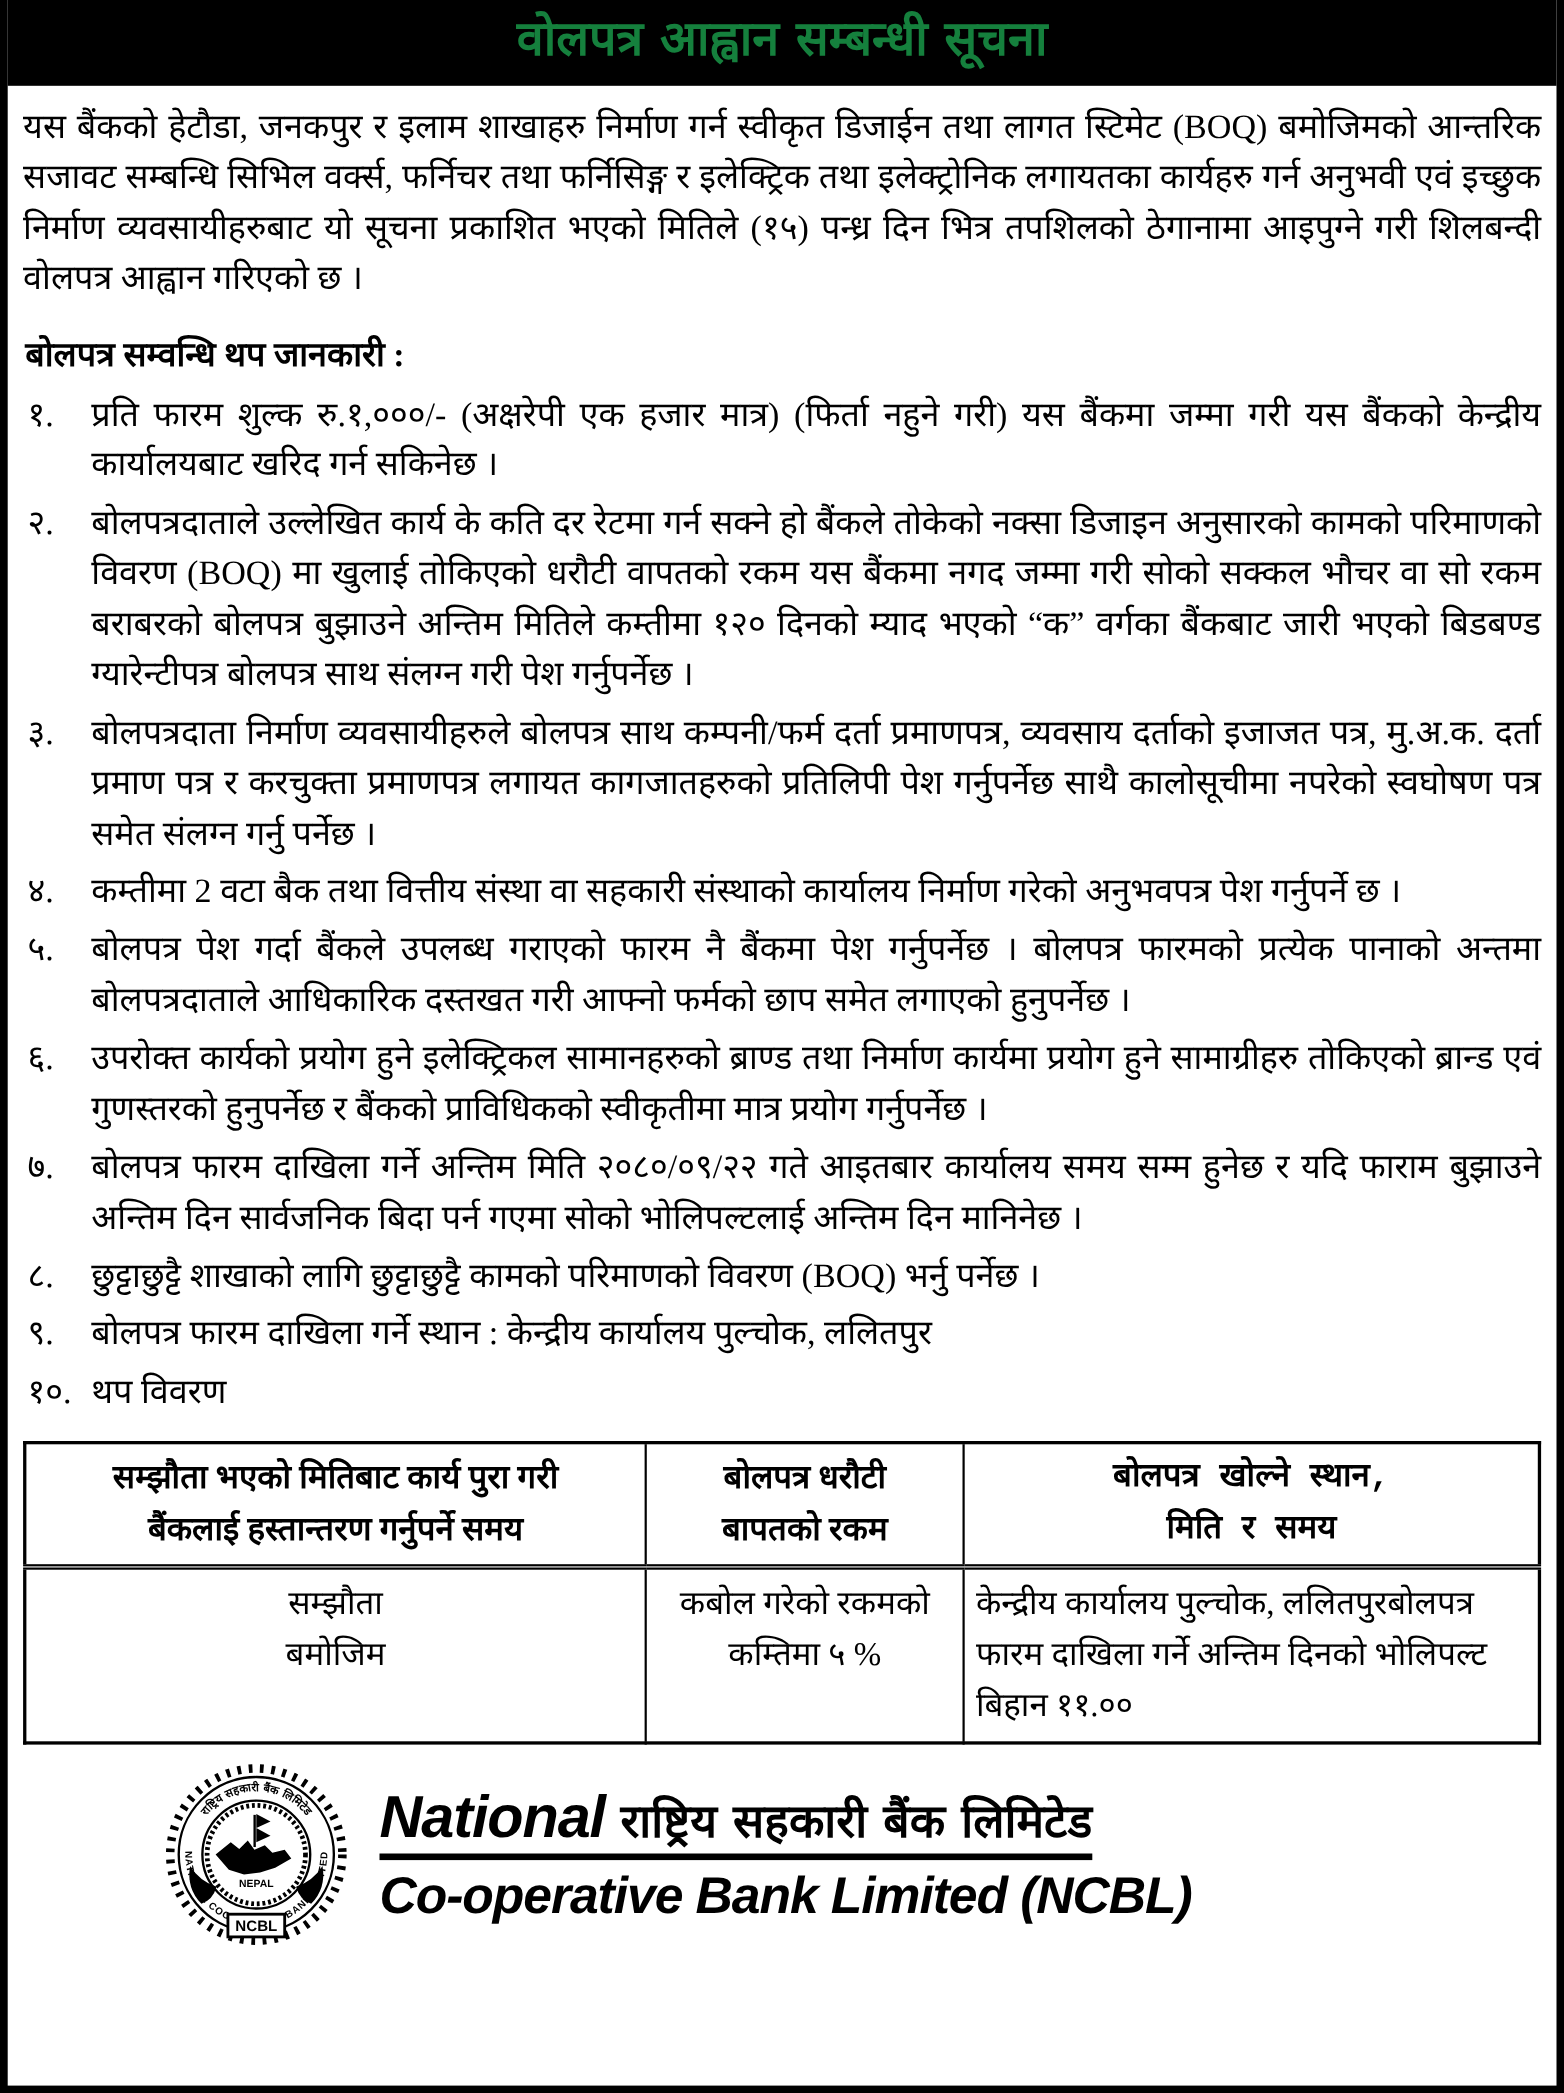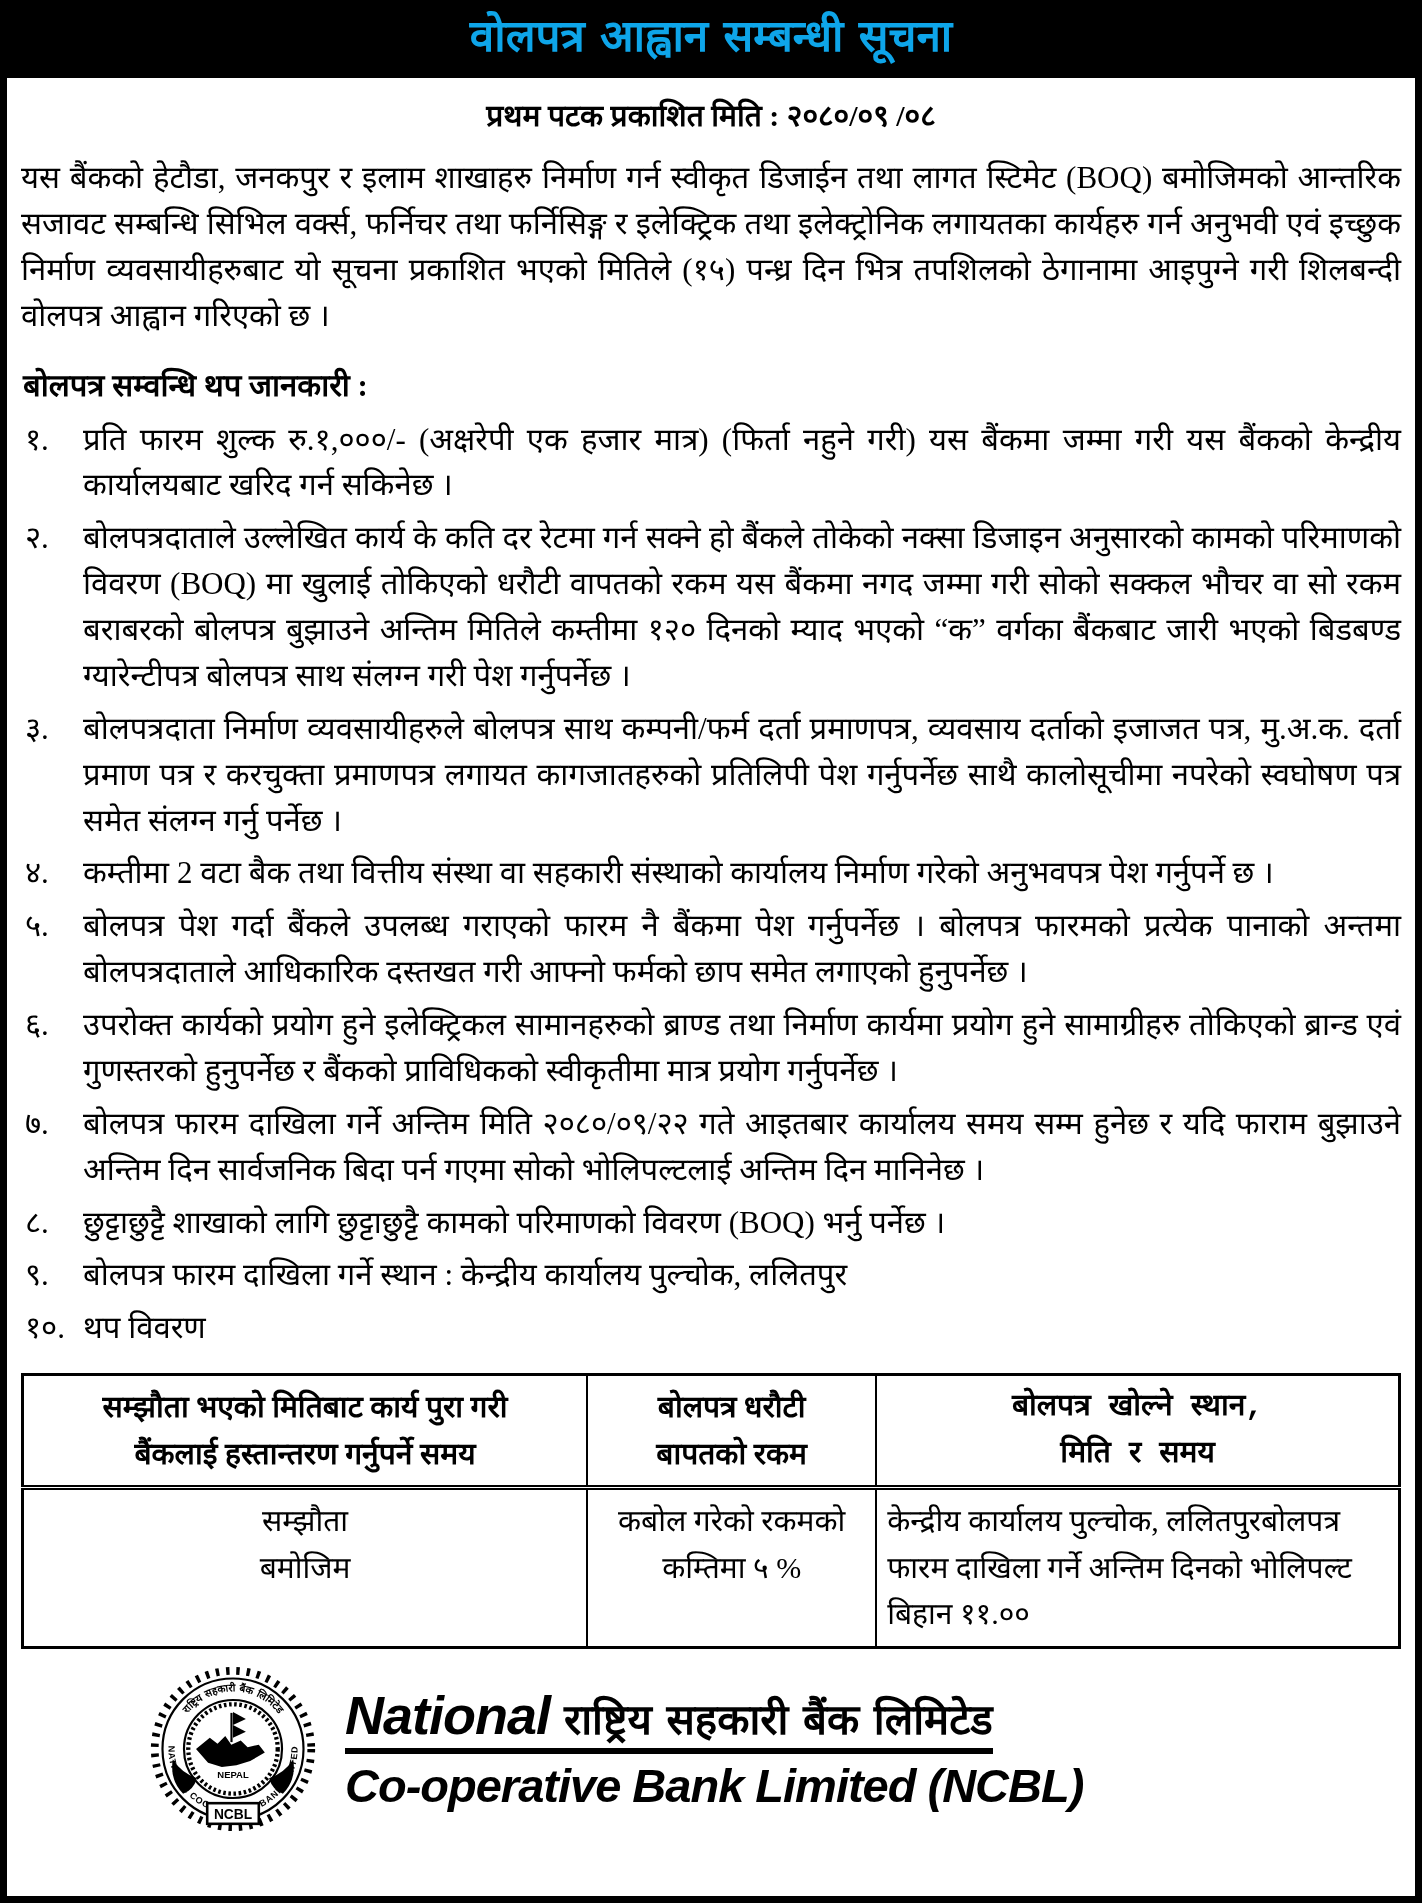--- a/index.html
+++ b/index.html
@@ -4,21 +4,21 @@
 <style>
   * { margin:0; padding:0; box-sizing:border-box; }
   html, body { background:#ffffff; }
   body { width:1422px; font-family:"Liberation Serif","DejaVu Serif",serif; color:#000; }
   .page {
     width:1422px; min-height:1903px; background:#fff;
     border:7px solid #000; border-top:none;
     display:flex; flex-direction:column;
   }
   .titlebar {
-    background:#000; color:#0ea5e9; text-align:center;
+    background:#000; color:#15803d; text-align:center;
     font-family:"DejaVu Sans","Liberation Sans",sans-serif;
     font-weight:bold; font-size:44px; line-height:1.0;
     padding:14px 0 20px 0;
   }
   .publine {
     text-align:center; font-weight:bold; font-size:30px;
     margin:16px 0 6px 0;
   }
   .content { padding:6px 14px 0 14px; }
   .intro {
@@ -77,21 +77,20 @@
 </style>
 </head>
 <body>
 
 <div class="page">
 
   <div class="titlebar">
     <span>वोलपत्र आह्वान सम्बन्धी सूचना</span>
   </div>
 
-  <div class="publine">प्रथम पटक प्रकाशित मिति : २०८०/०९ /०८</div>
 
   <div class="content">
 
     <p class="intro">यस बैंकको हेटौडा, जनकपुर र इलाम शाखाहरु निर्माण गर्न स्वीकृत डिजाईन तथा लागत स्टिमेट (BOQ) बमोजिमको आन्तरिक सजावट सम्बन्धि सिभिल वर्क्स, फर्निचर तथा फर्निसिङ्ग र इलेक्ट्रिक तथा इलेक्ट्रोनिक लगायतका कार्यहरु गर्न अनुभवी एवं इच्छुक निर्माण व्यवसायीहरुबाट यो सूचना प्रकाशित भएको मितिले (१५) पन्ध्र दिन भित्र तपशिलको ठेगानामा आइपुग्ने गरी शिलबन्दी वोलपत्र आह्वान गरिएको छ ।</p>
 
     <div class="section-heading">बोलपत्र सम्वन्धि थप जानकारी :</div>
 
     <div class="items">
       <div class="item">
         <span class="num">१.</span>

